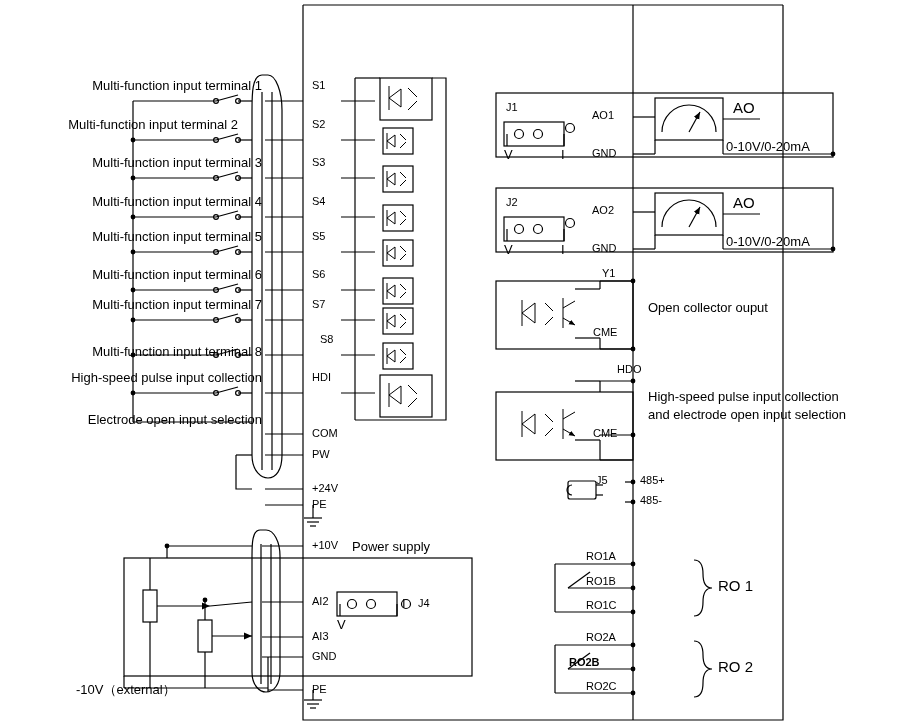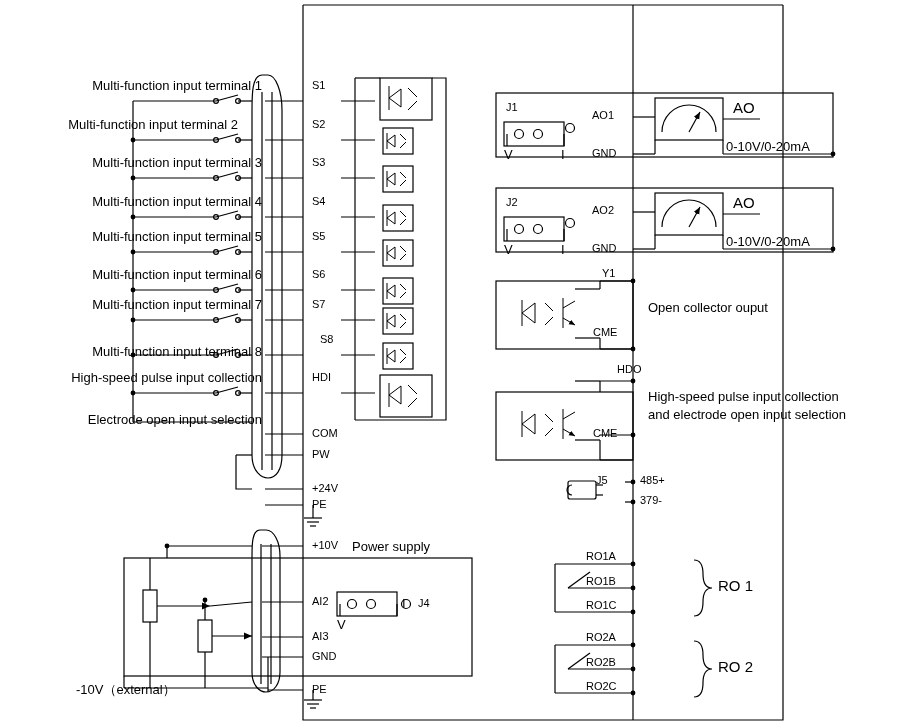--- a/index.html
+++ b/index.html
@@ -436,25 +436,25 @@
   <div class="term" style="left:593px; top:325px;">CME</div>
   <div class="lbl" style="left:648px; top:300px;">Open collector ouput</div>
 
   <div class="term" style="left:589px; top:362px;margin-left:28px;">HDO</div>
   <div class="term" style="left:593px; top:426px;">CME</div>
   <div class="lbl" style="left:648px; top:389px;">High-speed pulse input collection</div>
   <div class="lbl" style="left:648px; top:407px;">and electrode open input selection</div>
 
   <div class="term" style="left:596px; top:473px;">J5</div>
   <div class="term" style="left:640px; top:473px;">485+</div>
-  <div class="term" style="left:640px; top:493px;">379-</div>
+  <div class="term" style="left:640px; top:493px;">485-</div>
 
   <div class="term" style="left:586px; top:549px;">RO1A</div>
   <div class="term" style="left:586px; top:574px;">RO1B</div>
   <div class="term" style="left:586px; top:598px;">RO1C</div>
   <div class="lbl big" style="left:718px; top:578px;">RO 1</div>
 
   <div class="term" style="left:586px; top:630px;">RO2A</div>
-  <div class="term" style="left:586px; top:655px;">RO2B</div>
+  <div class="term" style="left:569px; top:655px;font-weight:bold;">RO2B</div>
   <div class="term" style="left:586px; top:679px;">RO2C</div>
   <div class="lbl big" style="left:718px; top:659px;">RO 2</div>
 
 </div>
 
 </body></html>

